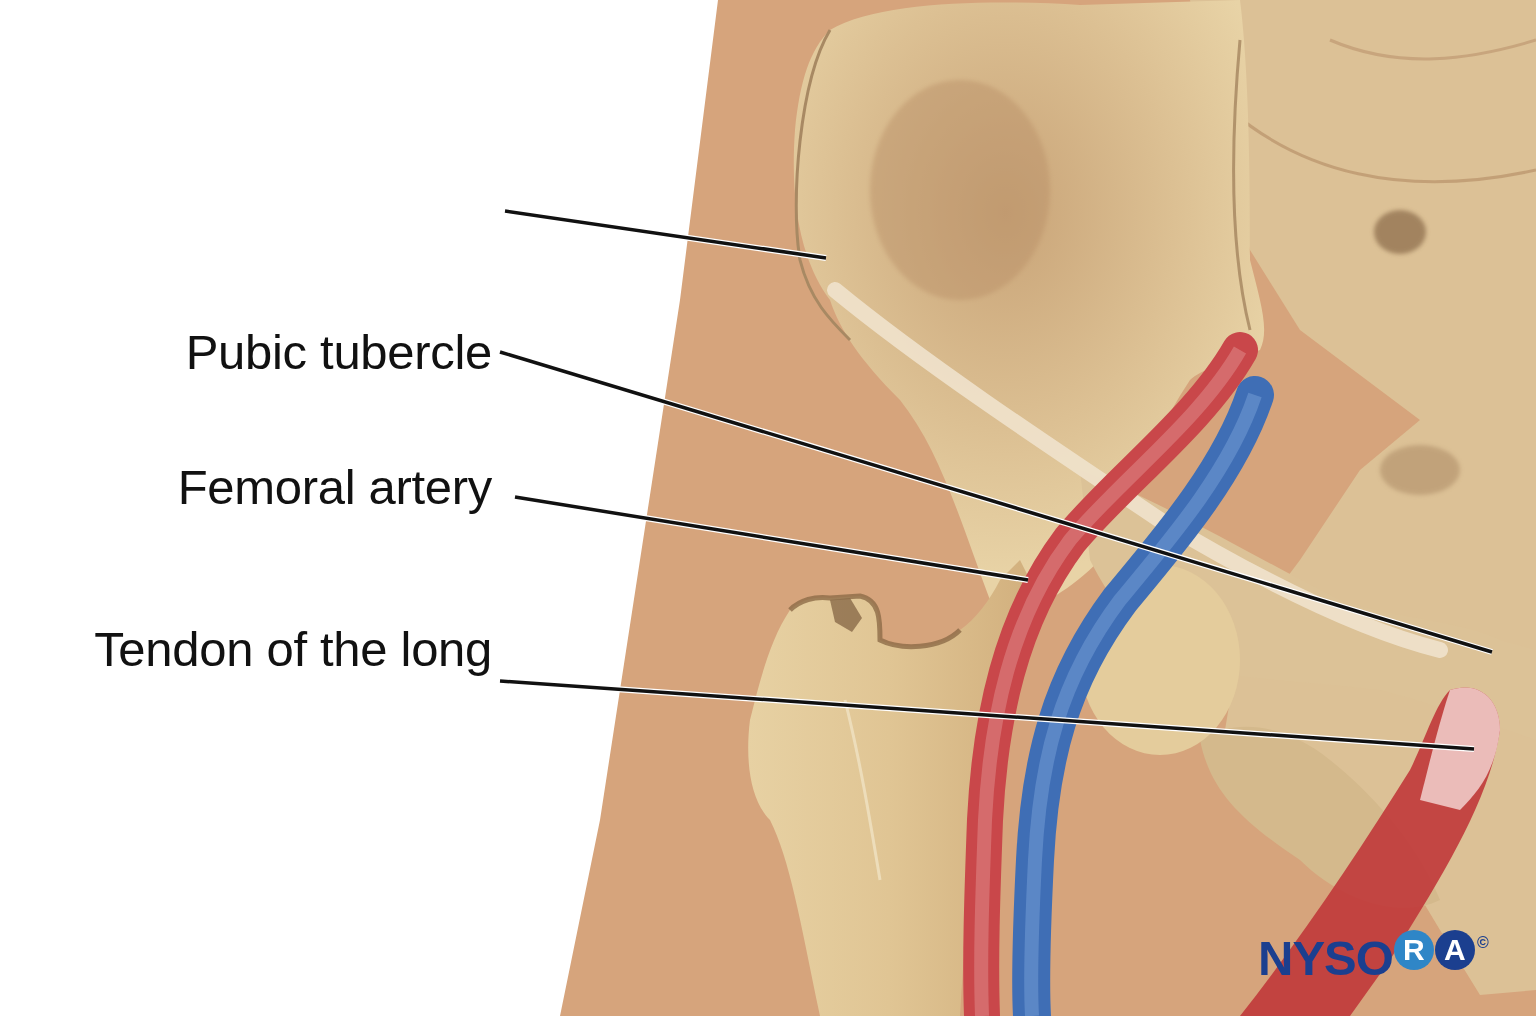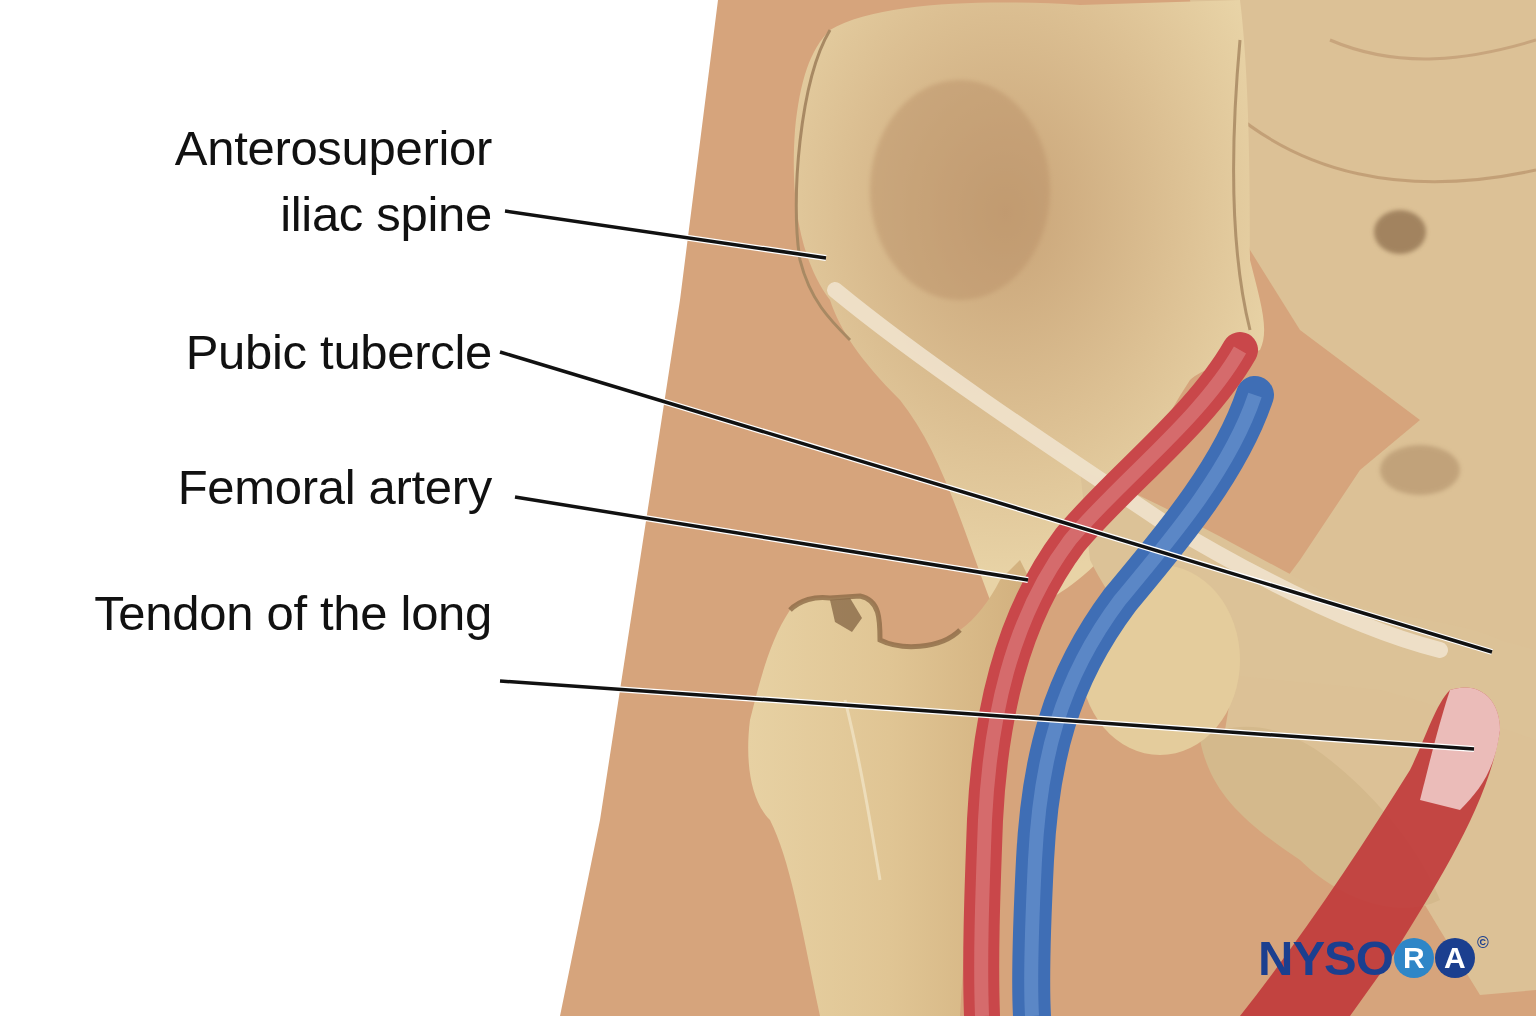--- a/index.html
+++ b/index.html
@@ -22,21 +22,21 @@
     white-space: nowrap;
     letter-spacing: -0.3px;
   }
   .label span { display: block; }
   #logo {
     position: absolute;
     left: 1258px;
     top: 930px;
     height: 56px;
     display: flex;
-    align-items: center;
+    align-items: flex-start;
     font-family: "Liberation Sans", sans-serif;
     font-weight: bold;
     font-size: 49px;
     color: #1b3f8f;
     letter-spacing: -1px;
   }
   #logo .circ {
     display: inline-flex;
     align-items: center;
     justify-content: center;
@@ -117,31 +117,27 @@
         <line x1="505" y1="211" x2="826" y2="258" stroke="#111111" stroke-width="3.5"></line>
         <line x1="500" y1="352" x2="1492" y2="652" stroke="#ffffff" stroke-width="6"></line>
         <line x1="500" y1="352" x2="1492" y2="652" stroke="#111111" stroke-width="3.5"></line>
         <line x1="515" y1="497" x2="1028" y2="580" stroke="#ffffff" stroke-width="6"></line>
         <line x1="515" y1="497" x2="1028" y2="580" stroke="#111111" stroke-width="3.5"></line>
         <line x1="500" y1="681" x2="1474" y2="749" stroke="#ffffff" stroke-width="6"></line>
         <line x1="500" y1="681" x2="1474" y2="749" stroke="#111111" stroke-width="3.5"></line>
       </g>
   </svg>
 
-  <div class="label" style="top:115px;">
-    <span>Anterosuperior</span>
-    <span>iliac spine</span>
-  </div>
   <div class="label" style="top:454px;">
     <span>Femoral artery</span>
   </div>
   <div class="label" style="top:319px;">
     <span>Pubic tubercle</span>
   </div>
-  <div class="label" style="top:580px;">
+  <div class="label" style="top:616px;">
     <span>Tendon of the long</span>
   </div>
 
   <div id="logo">
     <span>NYSO</span>
     <span class="circ c1">R</span>
     <span class="circ c2">A</span>
     <sup>©</sup>
   </div>
 </div>

